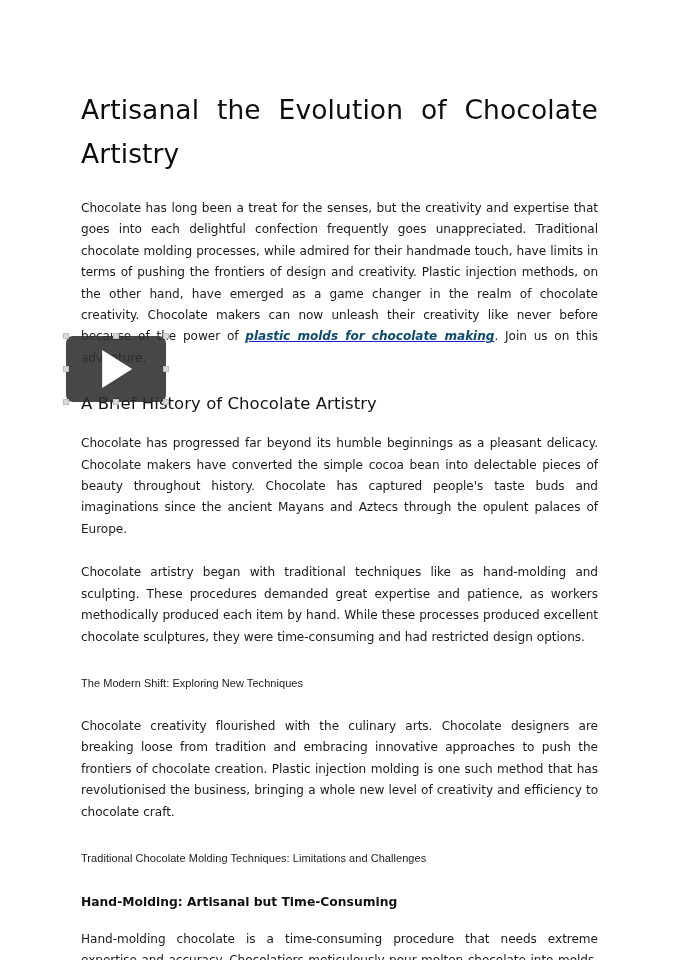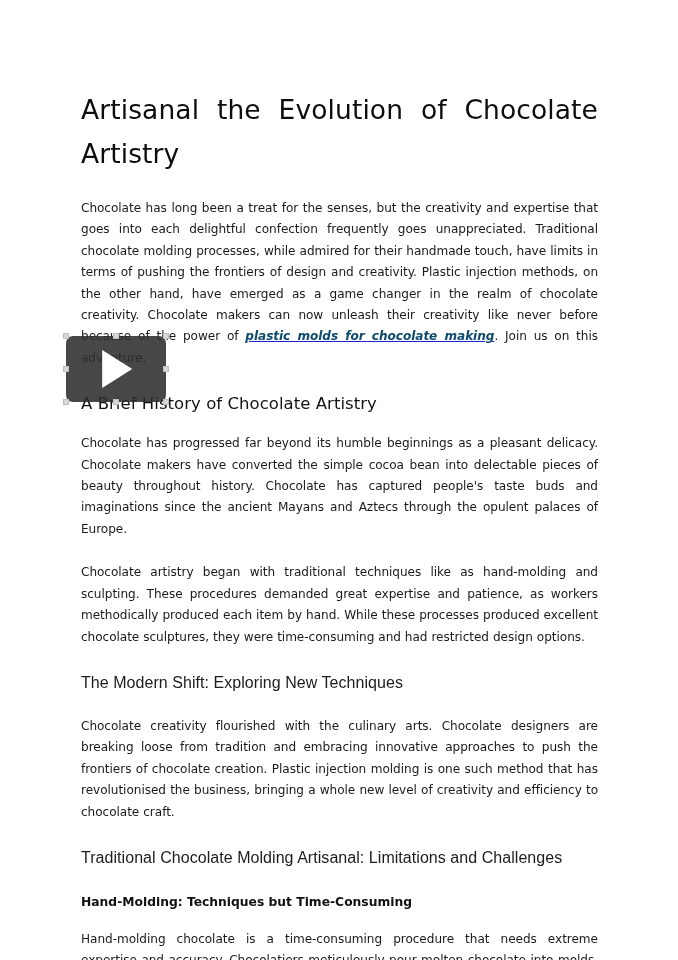--- a/index.html
+++ b/index.html
@@ -71,21 +71,21 @@
     font-family: "DejaVu Sans", sans-serif;
     font-size: 16.5px;
     line-height: 22px;
     font-weight: 400;
     color: #121212;
     margin: 0;
     letter-spacing: 0.05px;
   }
   h2.heading-wide {
     font-family: "Liberation Sans", sans-serif;
-    font-size: 16px;
+    font-size: 11px;
     line-height: 22px;
     font-weight: 400;
     color: #1c1c1c;
     margin: 0;
     letter-spacing: 0.05px;
   }
   h3.subheading {
     font-family: "DejaVu Sans", sans-serif;
     font-size: 12.3px;
     line-height: 18px;
@@ -178,25 +178,25 @@
     <div class="sp-24"></div>
 
     <h2 class="heading-wide">The Modern Shift: Exploring New Techniques</h2>
 
     <div class="sp-22"></div>
 
     <p class="body-text">Chocolate creativity flourished with the culinary arts. Chocolate designers are breaking loose from  tradition and  embracing  innovative  approaches  to  push  the  frontiers  of chocolate creation. Plastic injection molding is one such method that has revolutionised the business, bringing a whole new level of creativity and efficiency to chocolate craft.</p>
 
     <div class="sp-24"></div>
 
-    <h2 class="heading-wide">Traditional Chocolate Molding Artisanal:  Limitations and Challenges</h2>
-
-    <div class="sp-24"></div>
-
-    <h3 class="subheading">Hand-Molding: Techniques but Time-Consuming</h3>
+    <h2 class="heading-wide">Traditional Chocolate Molding Techniques:  Limitations and Challenges</h2>
+
+    <div class="sp-24"></div>
+
+    <h3 class="subheading">Hand-Molding: Artisanal but Time-Consuming</h3>
 
     <div class="sp-18"></div>
 
     <p class="body-text">Hand-molding chocolate is a time-consuming procedure that needs extreme expertise and accuracy. Chocolatiers meticulously pour molten chocolate into molds, filling every nook and crevice. While this approach allows for elaborate patterns, it is a time-consuming procedure restricting the number of chocolates made.</p>
 
   </div>
 
   <div class="video-overlay">
     <span class="play-triangle"></span>
     <span class="sel-handle tl"></span>

